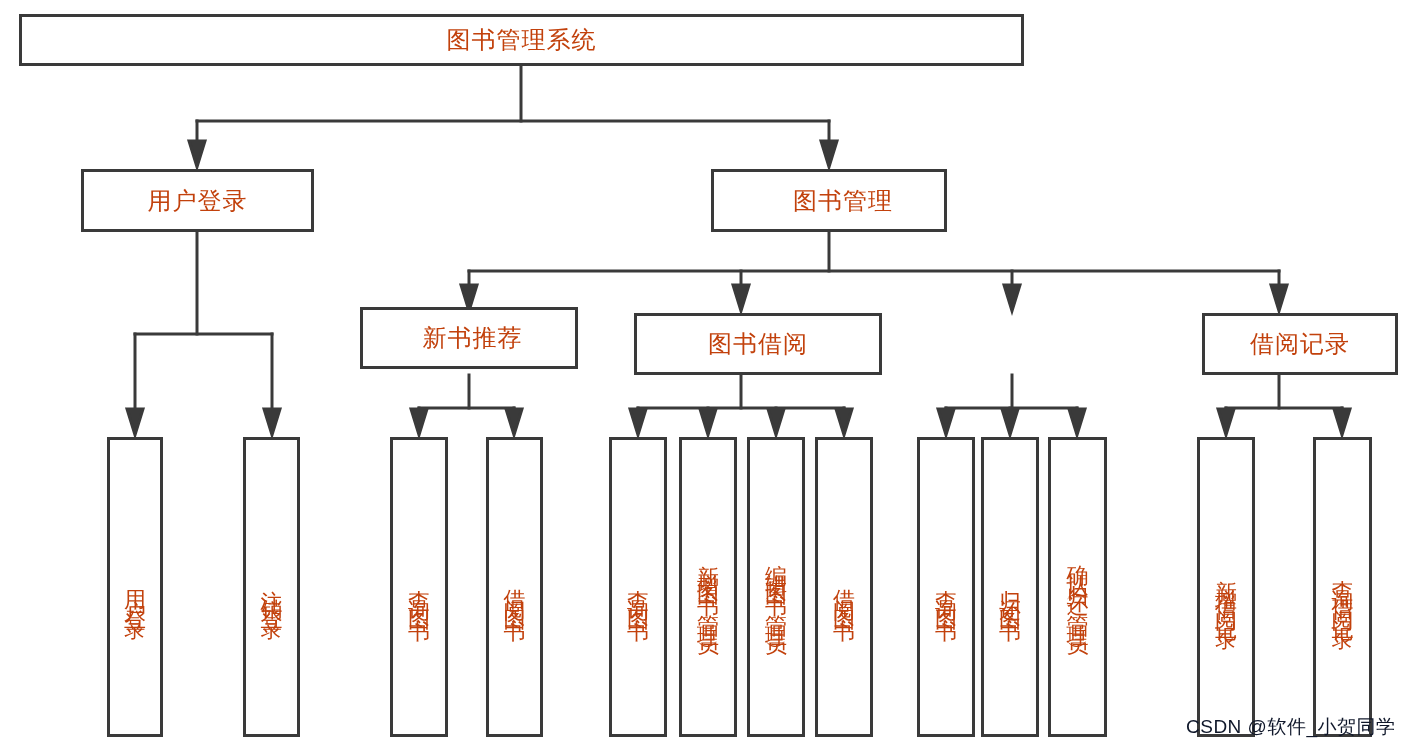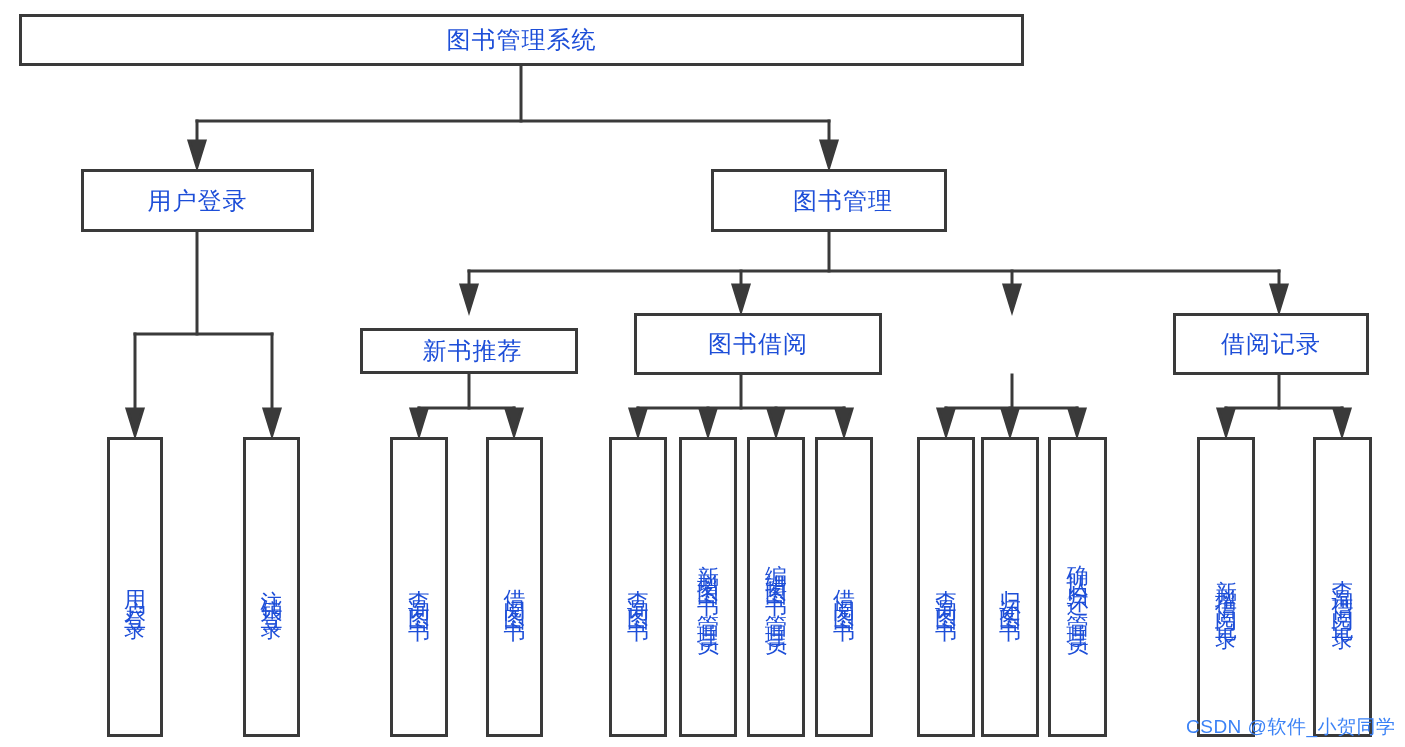--- a/index.html
+++ b/index.html
@@ -17,42 +17,42 @@
     left: 0; top: 0;
     z-index: 1;
   }
   .box {
     position: absolute;
     background: #ffffff;
     border: 3px solid #3a3a3a;
     display: flex;
     align-items: center;
     justify-content: center;
-    color: #1d4ed8;
+    color: #c2410c;
     z-index: 2;
   }
   .hbox {
     font-size: 24px;
     letter-spacing: 1px;
     white-space: nowrap;
   }
   .vbox span {
     writing-mode: vertical-rl;
     text-orientation: mixed;
     font-size: 22px;
     line-height: 1;
     letter-spacing: 10px;
     margin-bottom: -10px;
   }
   .watermark {
     position: absolute;
     left: 1186px;
     top: 714px;
     font-size: 19px;
-    color: #3b82f6;
+    color: #0f172a;
     letter-spacing: 0.5px;
     white-space: nowrap;
     z-index: 3;
   }
 </style>
 </head>
 <body>
 
 <div class="stage">
 
@@ -130,23 +130,23 @@
       <line x1="1342" y1="408" x2="1342" y2="416"></line>
       <path d="M1334,409 L1350,409 L1342,435 Z"></path>
     </g>
   </svg>
 
   <div class="box hbox" style="left:19px; top:14px; width:1005px; height:52px;">图书管理系统</div>
 
   <div class="box hbox" style="left:81px; top:169px; width:233px; height:63px;">用户登录</div>
   <div class="box hbox" style="left:711px; top:169px; width:236px; height:63px;padding-left:28px;">图书管理</div>
 
-  <div class="box hbox" style="left:360px; top:328px; width:218px; height:46px;padding-left:7px;">新书推荐</div>
+  <div class="box hbox" style="left:360px; top:307px; width:218px; height:62px;padding-left:7px;">新书推荐</div>
   <div class="box hbox" style="left:634px; top:313px; width:248px; height:62px;">图书借阅</div>
-  <div class="box hbox" style="left:1173px; top:313px; width:196px; height:62px;">借阅记录</div>
+  <div class="box hbox" style="left:1202px; top:313px; width:196px; height:62px;">借阅记录</div>
 
   <div class="box vbox" style="left:107px; top:437px; width:56px; height:300px;">
     <span>用户登录</span>
   </div>
   <div class="box vbox" style="left:243px; top:437px; width:57px; height:300px;">
     <span>注销登录</span>
   </div>
 
   <div class="box vbox" style="left:390px; top:437px; width:58px; height:300px;">
     <span>查询图书</span>

